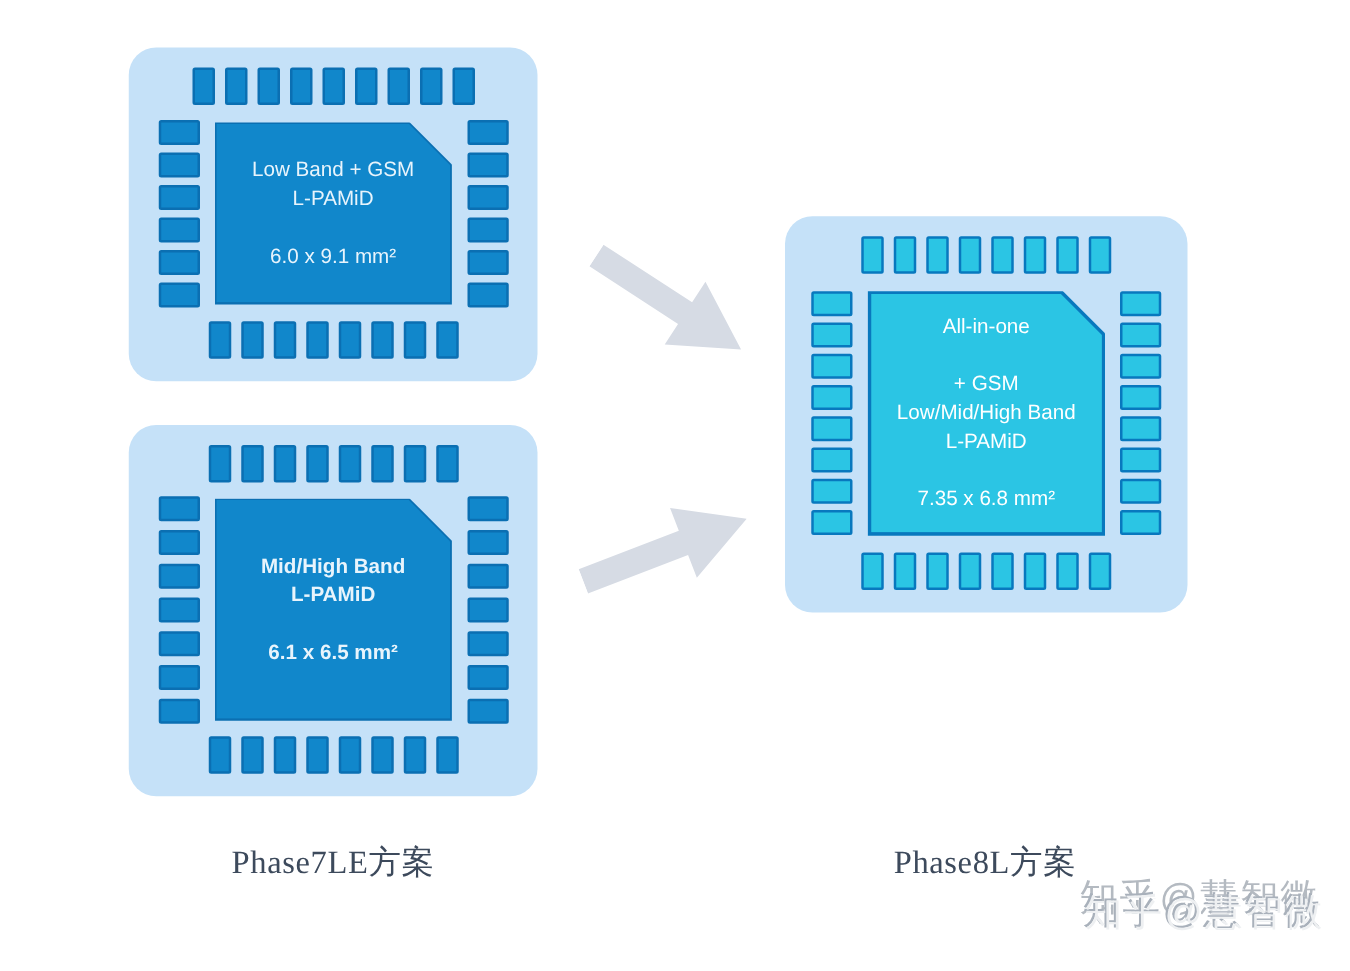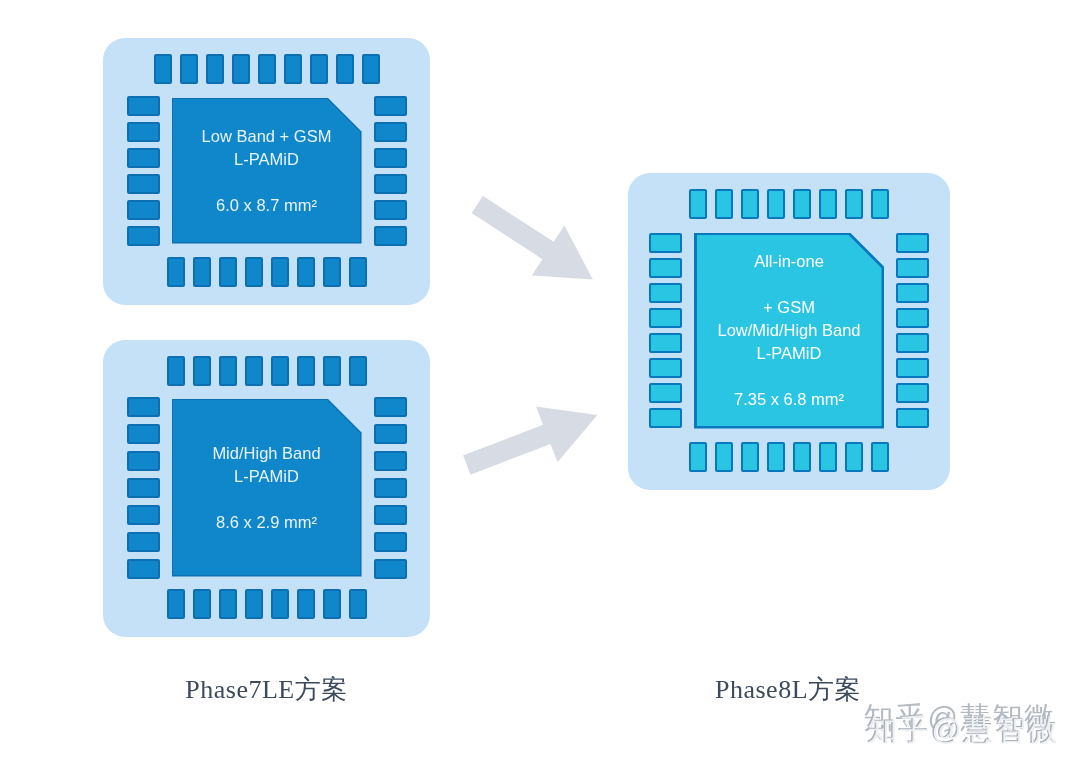--- a/index.html
+++ b/index.html
@@ -21,21 +21,21 @@
 
   .vpad{width:18px;height:30px;background:var(--blue-fill);
         border:2px solid var(--blue-border);box-sizing:border-box;border-radius:2px;}
   .hpad{width:33px;height:20px;background:var(--blue-fill);
         border:2px solid var(--blue-border);box-sizing:border-box;border-radius:2px;}
 
   
   .die{position:relative;margin:0 12px;background:var(--blue-border);
        clip-path:polygon(0 0, calc(100% - 34px) 0, 100% 34px, 100% 100%, 0 100%);}
   .chip-a .die{width:190px;height:146px;}
-  .chip-b .die{width:190px;height:178px;}
+  .chip-b .die{width:190px;height:178px;font-weight:bold;}
   .chip-c .die{width:190px;height:196px;}
   .die-inner{position:absolute;inset:1.5px;background:var(--blue-fill);
        clip-path:polygon(0 0, calc(100% - 33px) 0, 100% 33px, 100% 100%, 0 100%);
        display:flex;flex-direction:column;justify-content:center;text-align:center;
        color:var(--die-text);font-size:16.5px;line-height:23px;}
   .die-line{min-height:23px;}
 
   
   .chip--cyan .vpad,.chip--cyan .hpad{background:var(--cyan-fill);border-color:var(--cyan-border);}
   .chip--cyan .die{background:var(--cyan-border);}
@@ -84,21 +84,21 @@
           <div class="hpad"></div>
           <div class="hpad"></div>
           <div class="hpad"></div>
           <div class="hpad"></div>
         </div>
         <div class="die">
           <div class="die-inner">
             <div class="die-line">Low Band + GSM</div>
             <div class="die-line">L-PAMiD</div>
             <div class="die-line"></div>
-            <div class="die-line">6.0 x 8.7 mm²</div>
+            <div class="die-line">6.0 x 9.1 mm²</div>
           </div>
         </div>
         <div class="pcol">
           <div class="hpad"></div>
           <div class="hpad"></div>
           <div class="hpad"></div>
           <div class="hpad"></div>
           <div class="hpad"></div>
           <div class="hpad"></div>
         </div>
@@ -134,21 +134,21 @@
           <div class="hpad"></div>
           <div class="hpad"></div>
           <div class="hpad"></div>
           <div class="hpad"></div>
         </div>
         <div class="die">
           <div class="die-inner">
             <div class="die-line">Mid/High Band</div>
             <div class="die-line">L-PAMiD</div>
             <div class="die-line"></div>
-            <div class="die-line">8.6 x 2.9 mm²</div>
+            <div class="die-line">6.1 x 6.5 mm²</div>
           </div>
         </div>
         <div class="pcol">
           <div class="hpad"></div>
           <div class="hpad"></div>
           <div class="hpad"></div>
           <div class="hpad"></div>
           <div class="hpad"></div>
           <div class="hpad"></div>
           <div class="hpad"></div>

